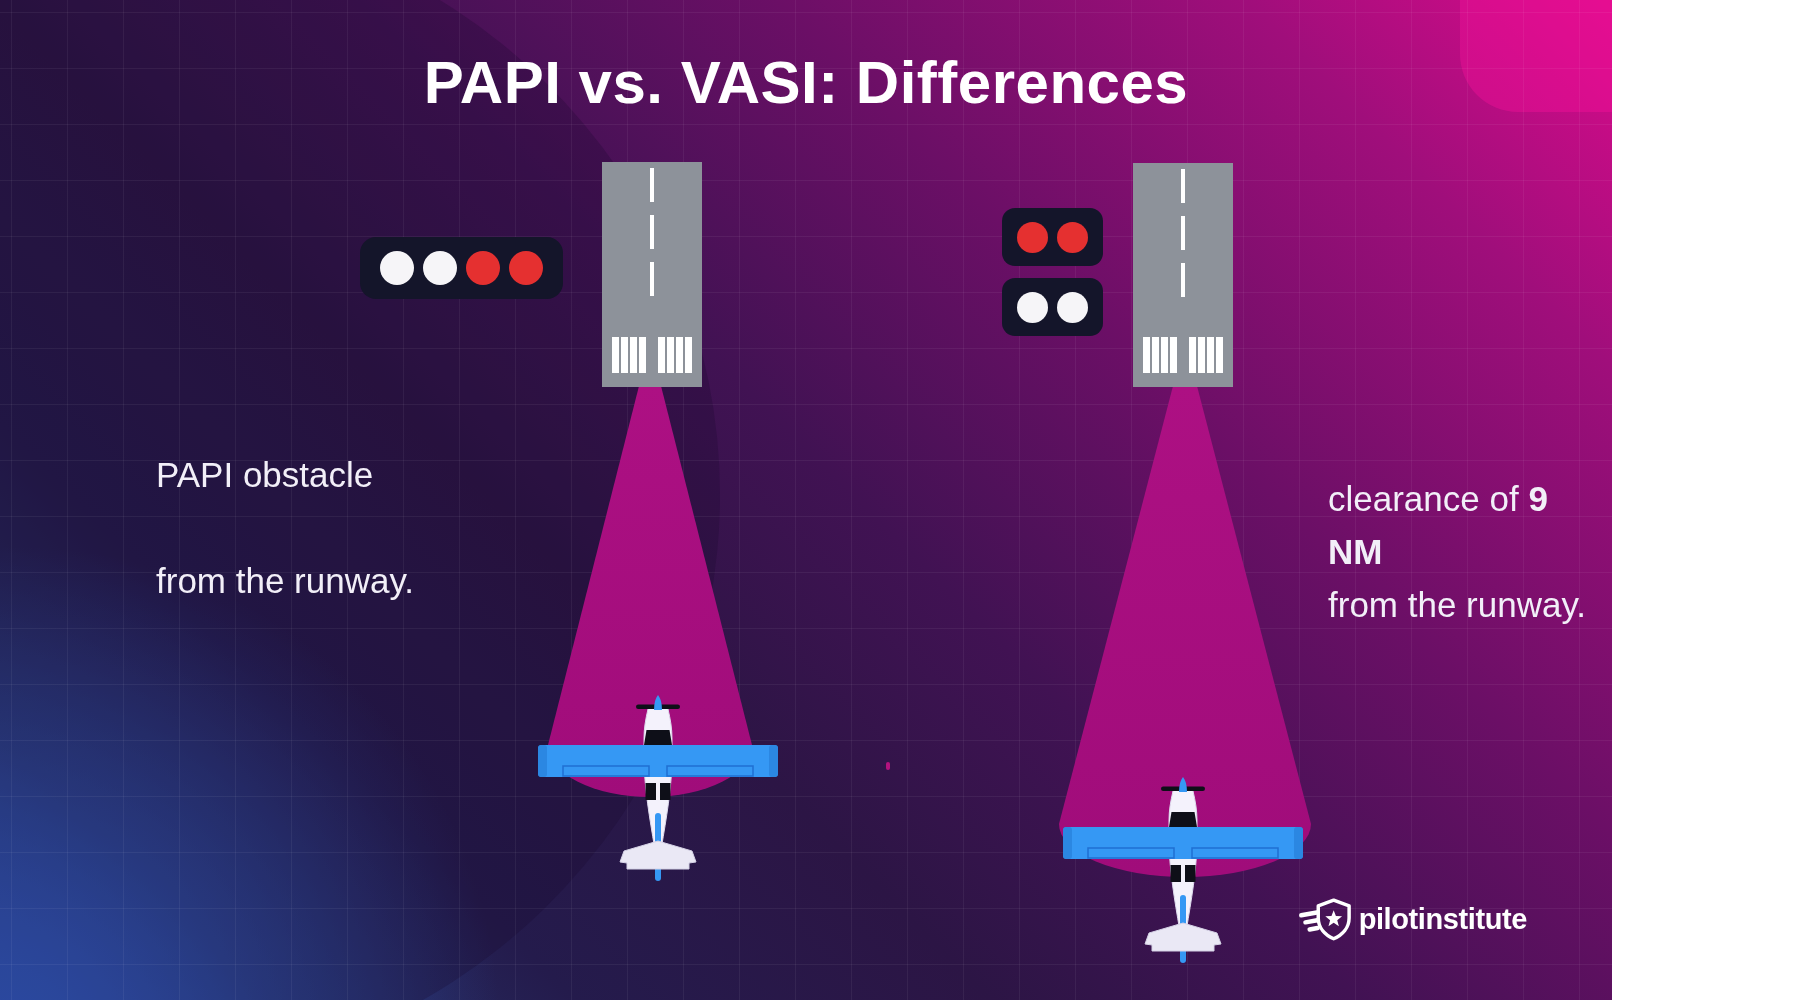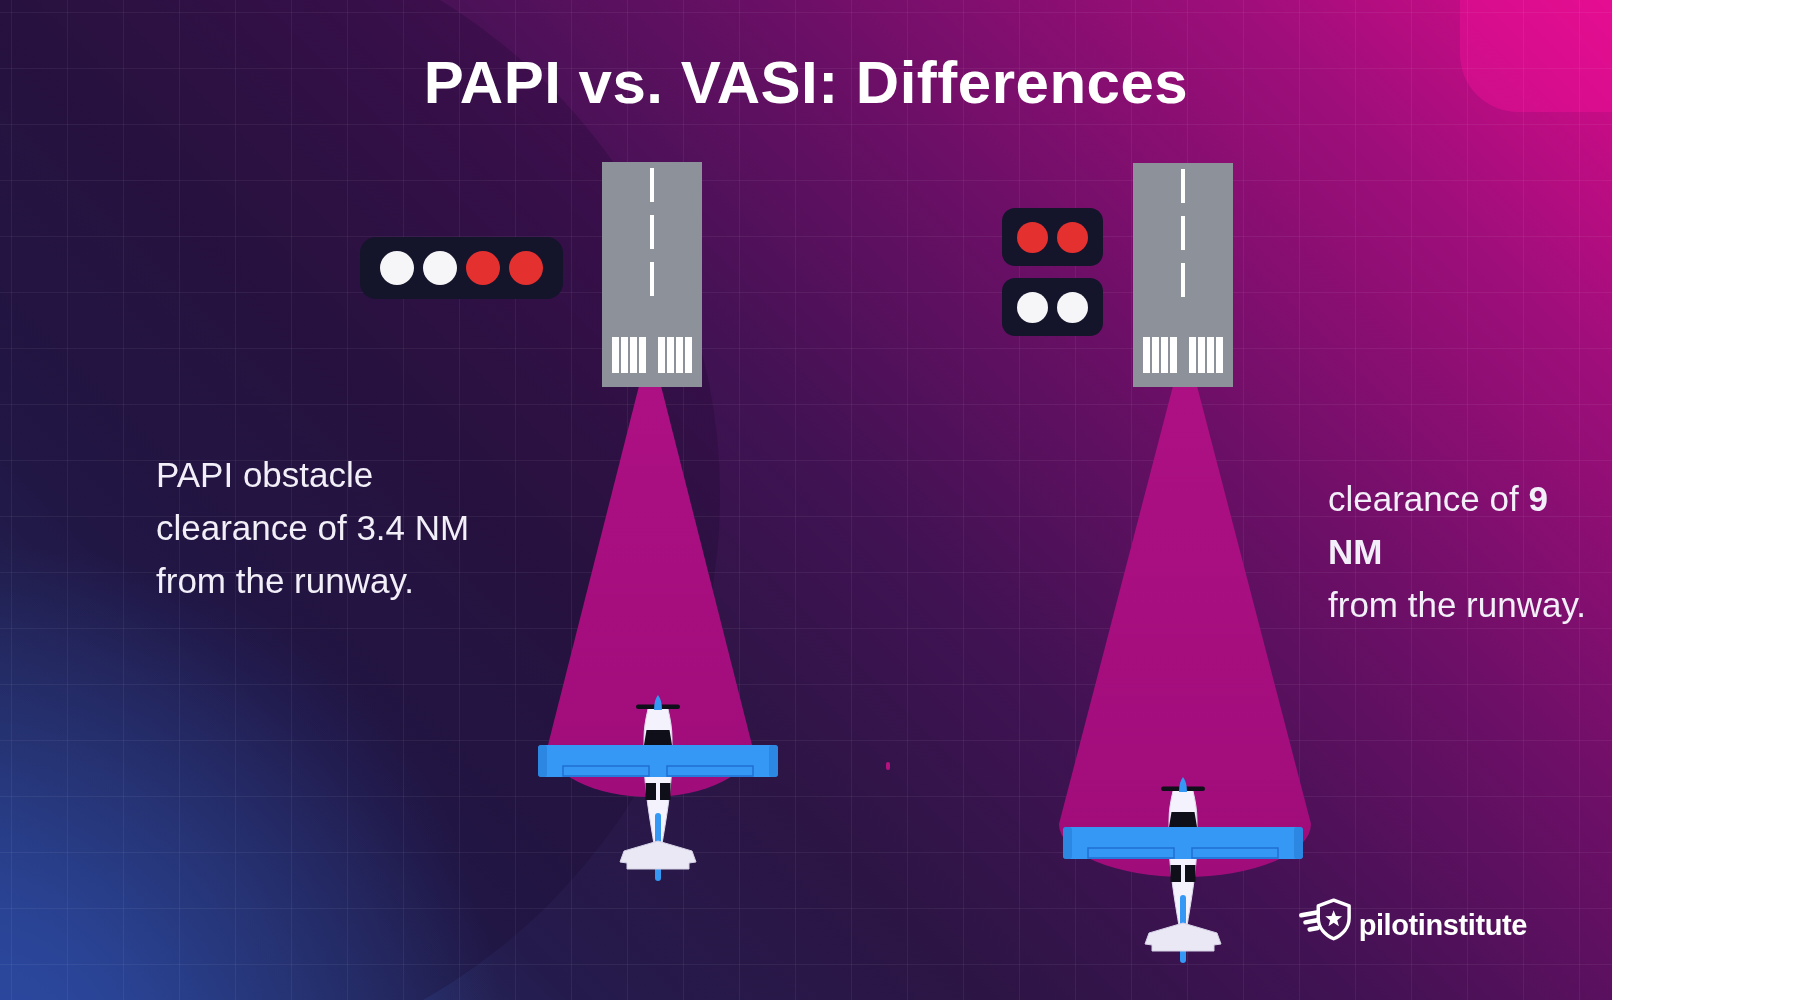--- a/index.html
+++ b/index.html
@@ -47,21 +47,21 @@
   .caption-right{left:1328px;top:419px;}
   .caption b{font-weight:700;}
 
   .speck{position:absolute;left:886px;top:762px;width:4px;height:8px;border-radius:2px;background:#b4127e;}
 
   svg.beams{position:absolute;inset:0;}
   .plane{position:absolute;width:250px;height:190px;}
   .plane-left{left:533px;top:695px;}
   .plane-right{left:1058px;top:777px;}
 
-  .logo{position:absolute;right:85px;top:896px;display:flex;align-items:flex-end;gap:7px;}
+  .logo{position:absolute;right:85px;top:896px;display:flex;align-items:center;gap:7px;}
   .logo-text{color:#ffffff;font-size:29px;font-weight:700;letter-spacing:-0.4px;}
 </style>
 </head>
 <body>
 
 <div class="canvas">
 
   <div class="blob-dark"></div>
   <div class="blob-pink"></div>
   <div class="grid-overlay"></div>
@@ -101,21 +101,21 @@
     <div class="threshold tr"></div>
   </div>
   <div class="runway runway-right">
     <div class="centerline"></div>
     <div class="threshold tl"></div>
     <div class="threshold tr"></div>
   </div>
 
   <p class="caption caption-left">
     <span>PAPI obstacle</span><br>
-    <span>clearance of 3.4 NM</span><br>
+    <br>
     <span>from the runway.</span>
   </p>
   <p class="caption caption-right">
     <br>
     <span>clearance of </span><b>9 NM</b><br>
     <span>from the runway.</span>
   </p>
 
   <div class="speck"></div>
 

